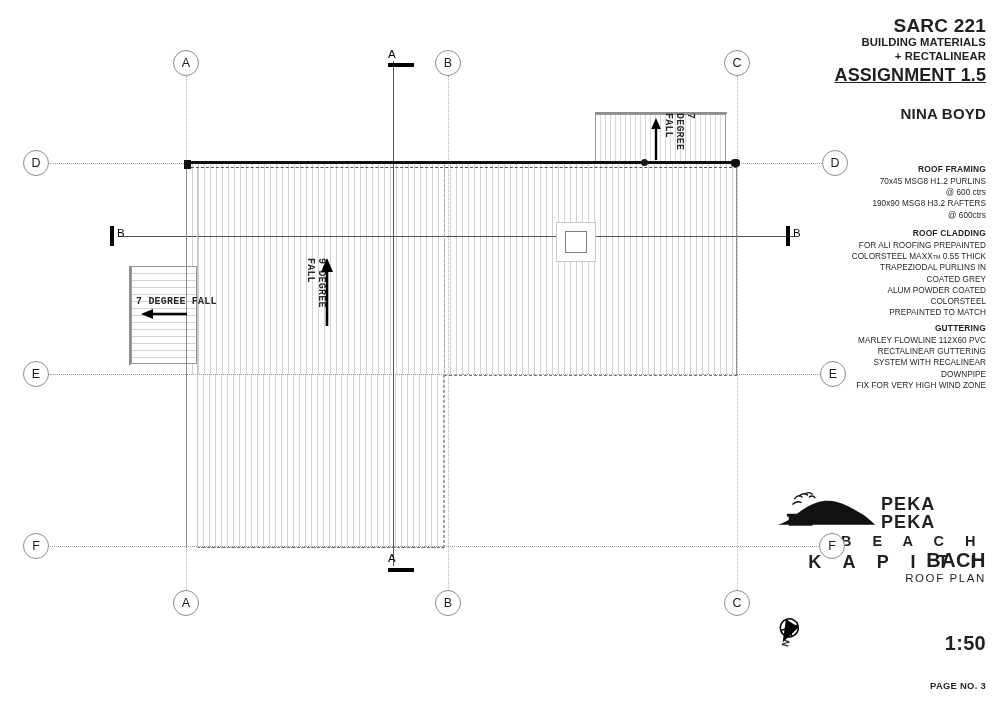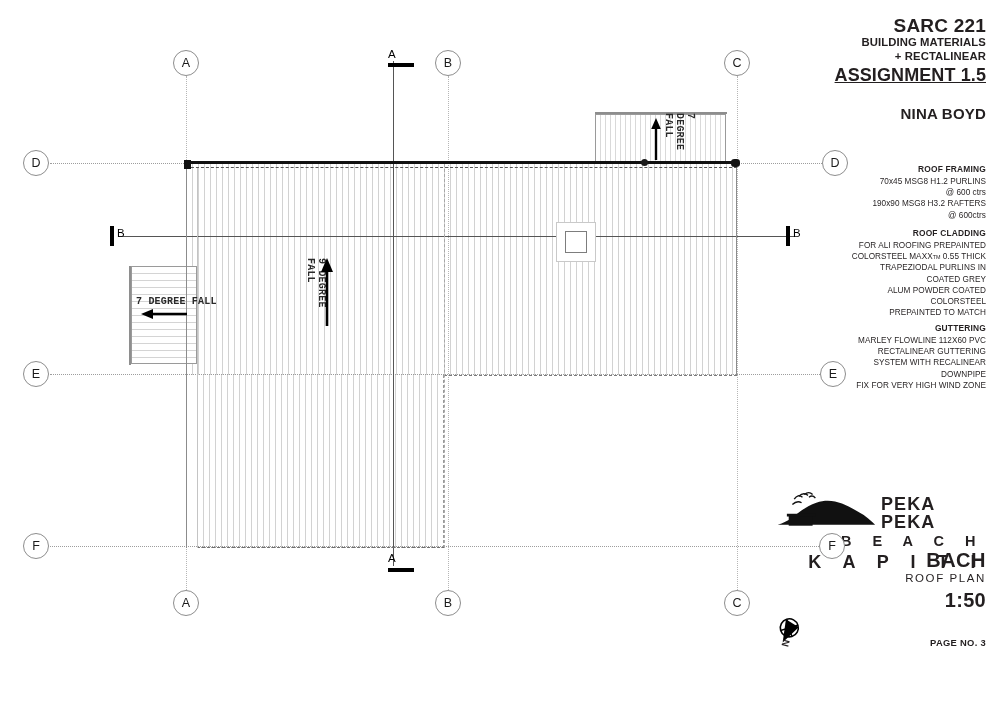--- a/index.html
+++ b/index.html
@@ -31,21 +31,21 @@
   
   .logo{position:absolute;right:14px;top:450px;width:212px;}
   .logo-row1{display:flex;align-items:flex-end;justify-content:flex-end;margin-top:40px;}
   .logo-peka{font-size:18px;font-weight:bold;letter-spacing:1.1px;line-height:1;padding-bottom:1px;}
   .logo-beach{text-align:right;font-size:14.5px;font-weight:bold;letter-spacing:8.5px;line-height:1.35;padding-right:2px;}
   .logo-kapiti{text-align:right;font-size:18px;font-weight:bold;letter-spacing:8.5px;line-height:1.2;padding-right:2px;}
 
   .sheetinfo{position:absolute;right:14px;top:549px;width:212px;text-align:right;}
   .s-bach{font-size:20px;font-weight:bold;letter-spacing:.5px;line-height:1.1;}
   .s-plan{font-size:11.5px;letter-spacing:1.6px;line-height:1.3;}
-  .s-scale{font-size:20px;font-weight:bold;letter-spacing:.3px;line-height:1.45;}
+  .s-scale{font-size:20px;font-weight:bold;letter-spacing:.3px;line-height:1.45;margin-top:43px;}
   .s-page{font-size:9.4px;font-weight:bold;letter-spacing:.3px;margin-top:22px;}
 
   
   .bub{
     position:absolute;width:26px;height:26px;border:1.1px solid #8d8d8d;border-radius:50%;
     background:#fff;display:flex;align-items:center;justify-content:center;
     font-size:12.5px;color:#1b1b1b;box-sizing:border-box;z-index:6;
   }
   .gl{position:absolute;z-index:2;}
   .gl.v{border-left:1px dotted #b6b6b6;width:0;}

